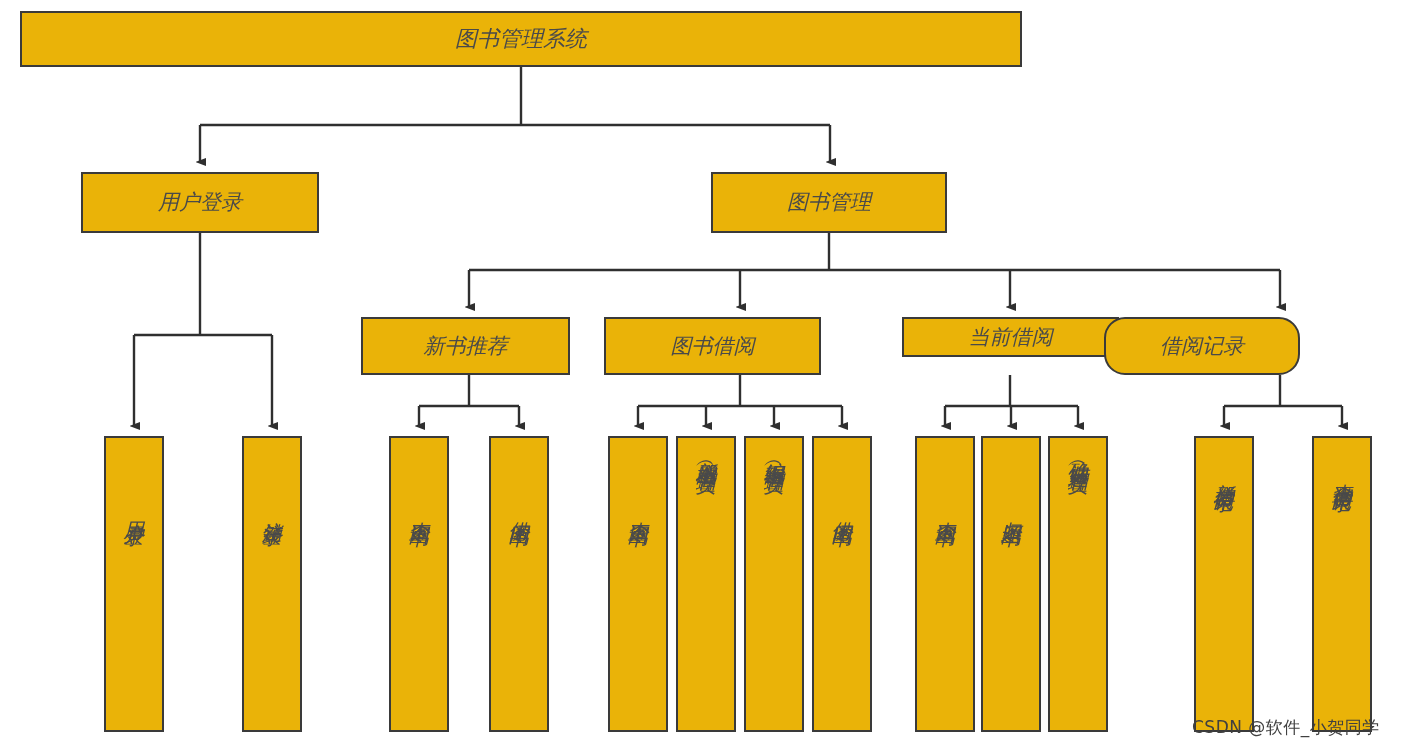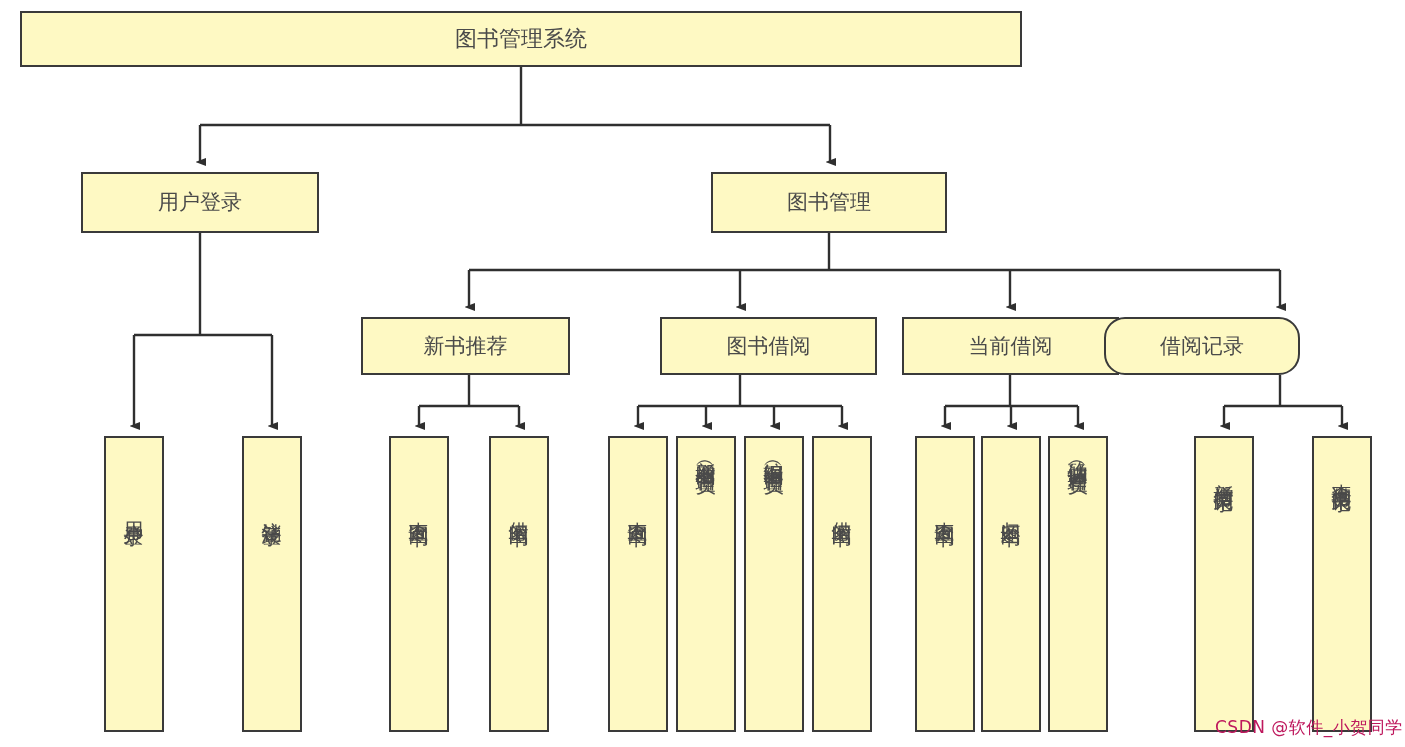--- a/index.html
+++ b/index.html
@@ -22,26 +22,27 @@
     position: absolute;
     left: 0;
     top: 0;
     width: 1405px;
     height: 747px;
     pointer-events: none;
   }
   .node {
     position: absolute;
     box-sizing: border-box;
-    background: #fef9c3;
+    background: #eab308;
     border: 2px solid #3a3a3a;
     display: flex;
     align-items: center;
     justify-content: center;
     color: #4a4a4a;
+    font-style: italic;
   }
   .node-label {
     color: #4a4a4a;
     line-height: 1.15;
     text-align: center;
     white-space: nowrap;
   }
   .node.horiz .node-label {
     font-size: 21px;
   }
@@ -65,24 +66,23 @@
   }
   .node.vert.short .node-label {
     margin-top: 60px;
   }
   .node.vert.mid .node-label {
     margin-top: 22px;
   }
   .watermark {
     position: absolute;
     font-size: 17px;
-    color: #be185d;
+    color: #404040;
     white-space: nowrap;
     letter-spacing: 0.5px;
-    margin-left: 23px;
   }
 </style>
 </head>
 <body>
 
 <div id="diagram-root">
 
   <svg class="connectors" viewBox="0 0 1405 747" xmlns="http://www.w3.org/2000/svg">
     <defs>
       <marker id="arrow" markerWidth="10" markerHeight="10" refX="4" refY="6" orient="auto" markerUnits="userSpaceOnUse">
@@ -142,25 +142,25 @@
   </div>
 
   <div class="node horiz" style="left:711px; top:172px; width:236px; height:61px;justify-content:center;">
     <span class="node-label">图书管理</span>
   </div>
 
   <div class="node horiz" style="left:361px; top:317px; width:209px; height:58px;">
     <span class="node-label">新书推荐</span>
   </div>
 
-  <div class="node horiz" style="left:660px; top:317px; width:217px; height:58px;">
+  <div class="node horiz" style="left:604px; top:317px; width:217px; height:58px;">
     <span class="node-label">图书借阅</span>
   </div>
 
-  <div class="node horiz" style="left:902px; top:317px; width:217px; height:58px;">
+  <div class="node horiz" style="left:902px; top:317px; width:217px; height:40px;">
     <span class="node-label">当前借阅</span>
   </div>
 
   <div class="node horiz" style="left:1104px; top:317px; width:196px; height:58px;border-radius:21px;">
     <span class="node-label">借阅记录</span>
   </div>
 
   <div class="node vert short" style="left:104px; top:436px; width:60px; height:296px;">
     <span class="node-label">用户登录</span>
   </div>

